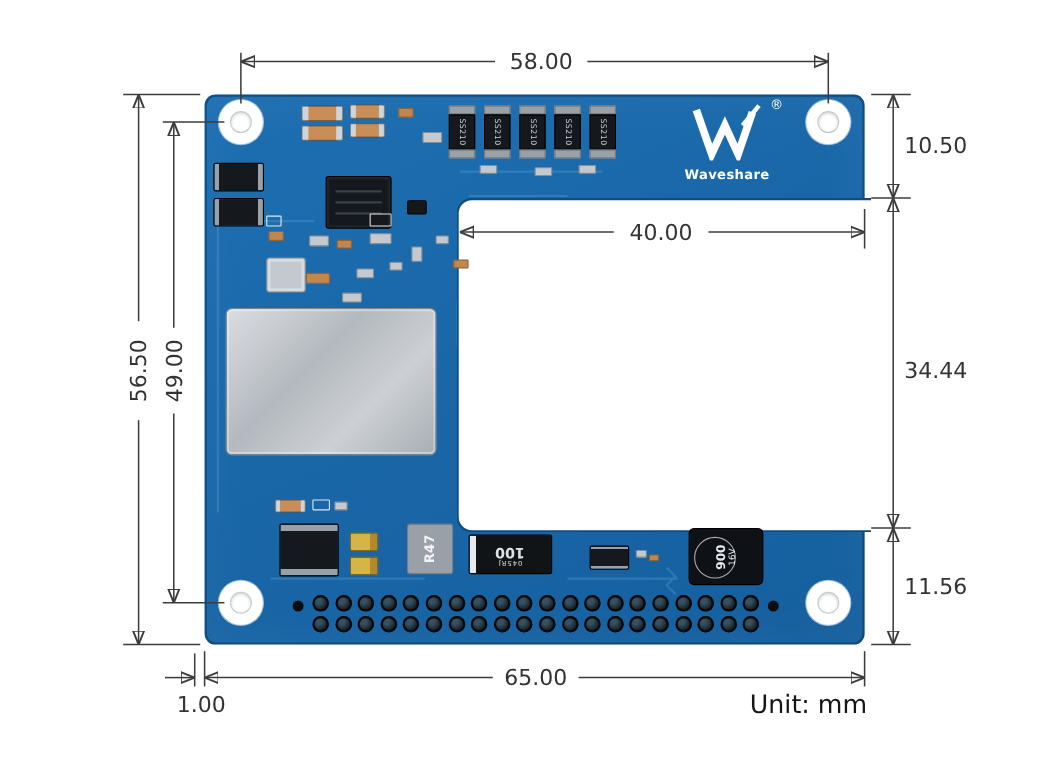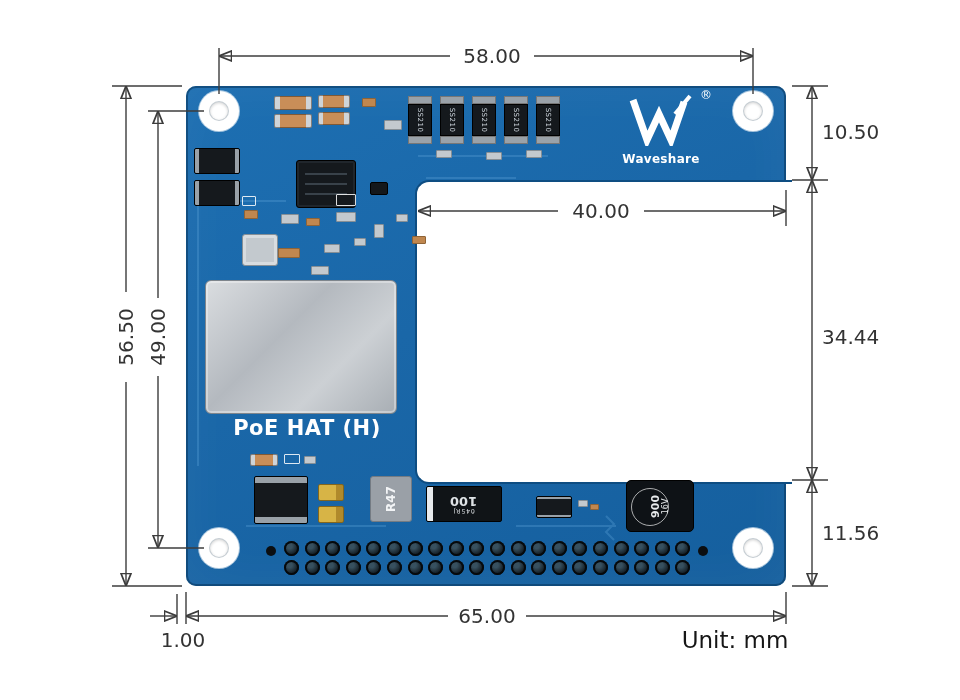--- a/index.html
+++ b/index.html
@@ -161,21 +161,20 @@
     <div class="cmp silver" style="left:168px;top:152px;width:12px;height:8px"></div>
     <div class="cmp tan" style="left:58px;top:124px;width:14px;height:9px"></div>
     <div class="cmp silver" style="left:188px;top:138px;width:10px;height:14px"></div>
     <div class="cmp silver" style="left:210px;top:128px;width:12px;height:8px"></div>
     <div class="cmp tan" style="left:226px;top:150px;width:14px;height:8px"></div>
     <div class="cmp silver" style="left:125px;top:180px;width:18px;height:9px"></div>
     <div class="cmp silver" style="left:56px;top:148px;width:36px;height:32px;border-radius:3px;box-shadow:inset 0 0 0 3px rgba(255,255,255,.35)"></div>
 
     <div class="cmp shield" style="left:19px;top:194px;width:192px;height:134px"></div>
 
-    <div class="board-title">PoE HAT (H)</div>
 
     <div class="cmp cap-o" style="left:64px;top:368px;width:28px;height:12px"></div>
     <div class="cmp silk" style="left:98px;top:368px;width:16px;height:10px"></div>
     <div class="cmp silver" style="left:118px;top:370px;width:12px;height:8px"></div>
     <div class="cmp chipv" style="left:68px;top:390px;width:54px;height:48px"></div>
     <div class="cmp yellowcap" style="left:132px;top:398px;width:26px;height:17px"></div>
     <div class="cmp yellowcap" style="left:132px;top:420px;width:26px;height:17px"></div>
     <div class="cmp r47" style="left:184px;top:390px;width:42px;height:46px">
         <span>R47</span>
       </div>

